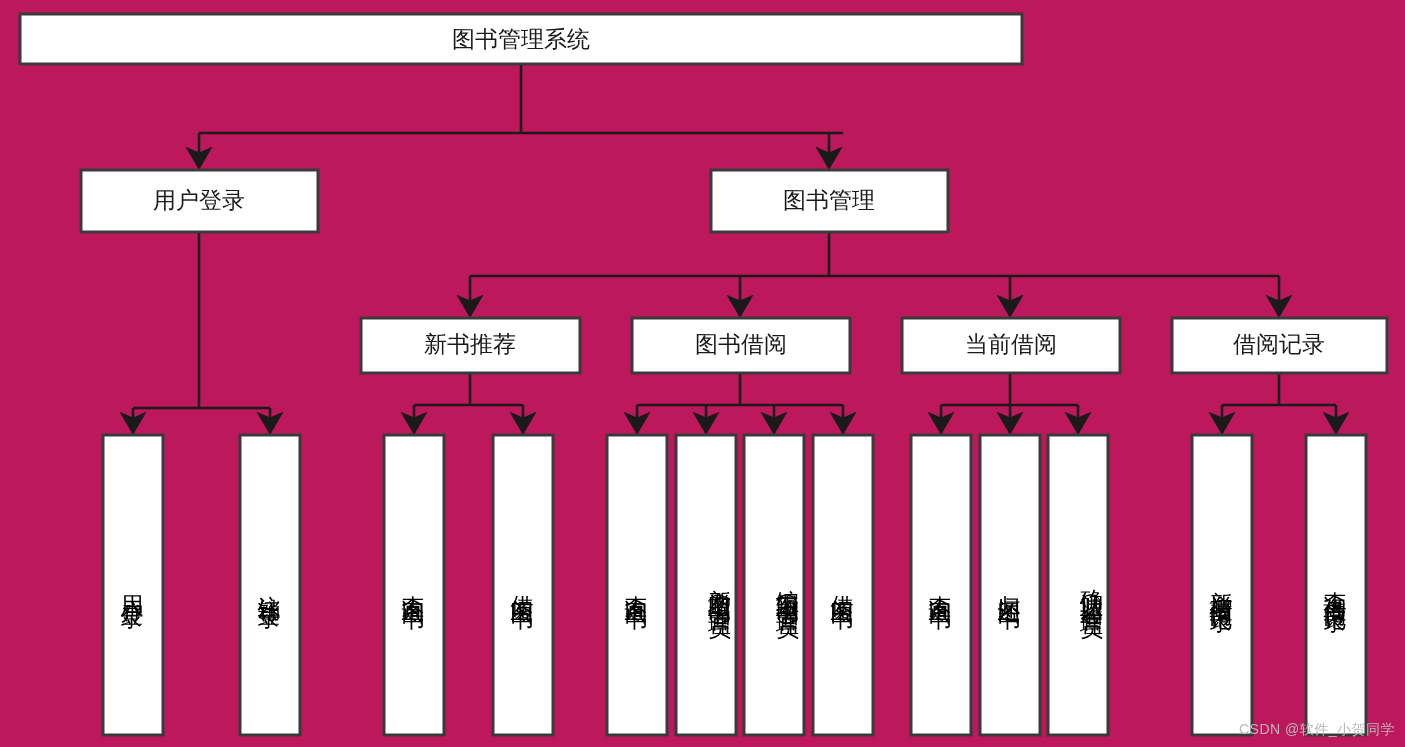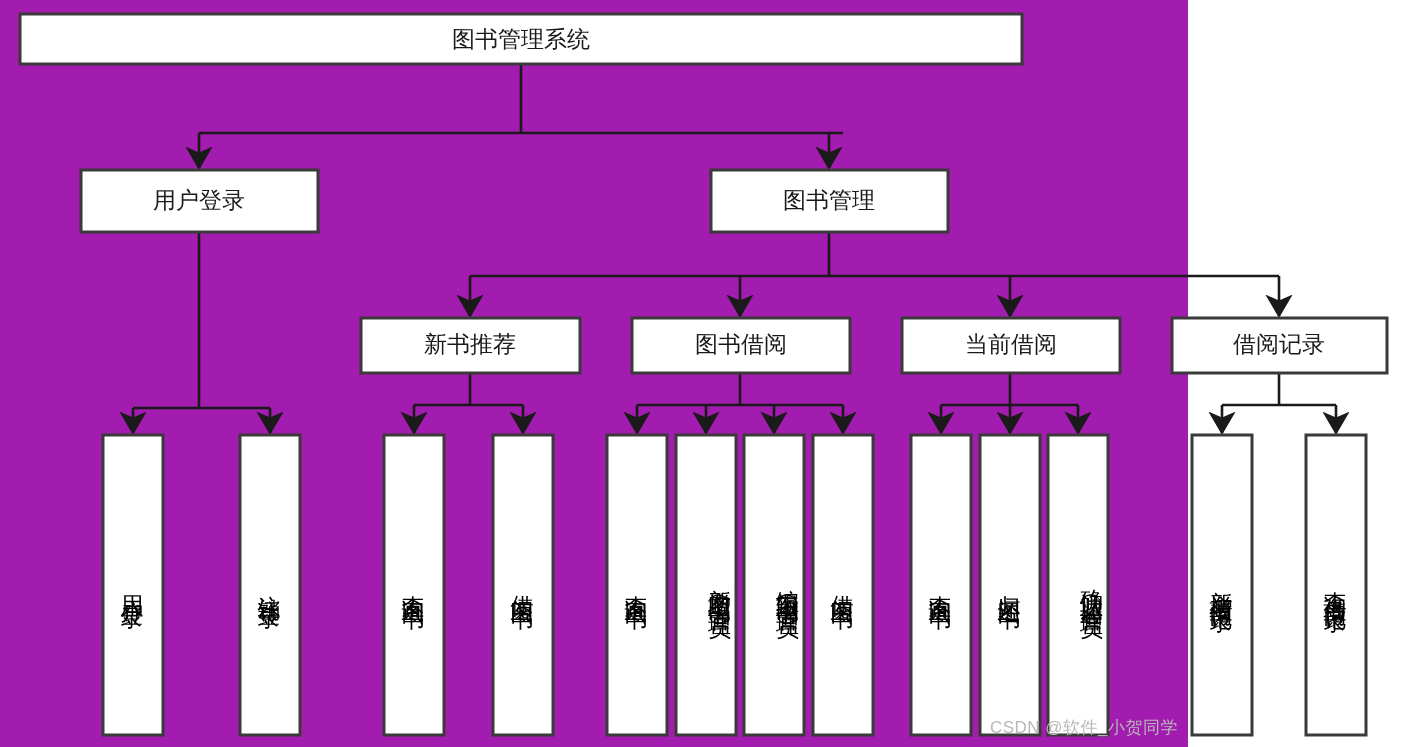--- a/index.html
+++ b/index.html
@@ -9,23 +9,23 @@
   }
   body {
     width: 1405px;
     height: 747px;
     font-family: "Liberation Sans", "DejaVu Sans", sans-serif;
     overflow: hidden;
     position: relative;
   }
   #diagram-root {
     position: relative;
-    width: 1188px;
+    width: 1405px;
     height: 747px;
-    background: #a21caf;
+    background: #be185d;
   }
   svg.flow {
     position: absolute;
     top: 0;
     left: 0;
     width: 1405px;
     height: 747px;
     display: block;
   }
   .node-rect {
@@ -49,21 +49,21 @@
   .conn {
     stroke: #1a1a1a;
     stroke-width: 2.6;
     fill: none;
   }
   .watermark {
     position: absolute;
     right: 10px;
     bottom: 8px;
     font-family: "Liberation Sans", "DejaVu Sans", sans-serif;
-    font-size: 17px;
+    font-size: 14px;
     color: #b8b8b8;
     white-space: nowrap;
     user-select: none;
     letter-spacing: 0.5px;
   }
   .vtext-wrap {
     position: absolute;
     display: flex;
     flex-direction: column;
     align-items: center;

